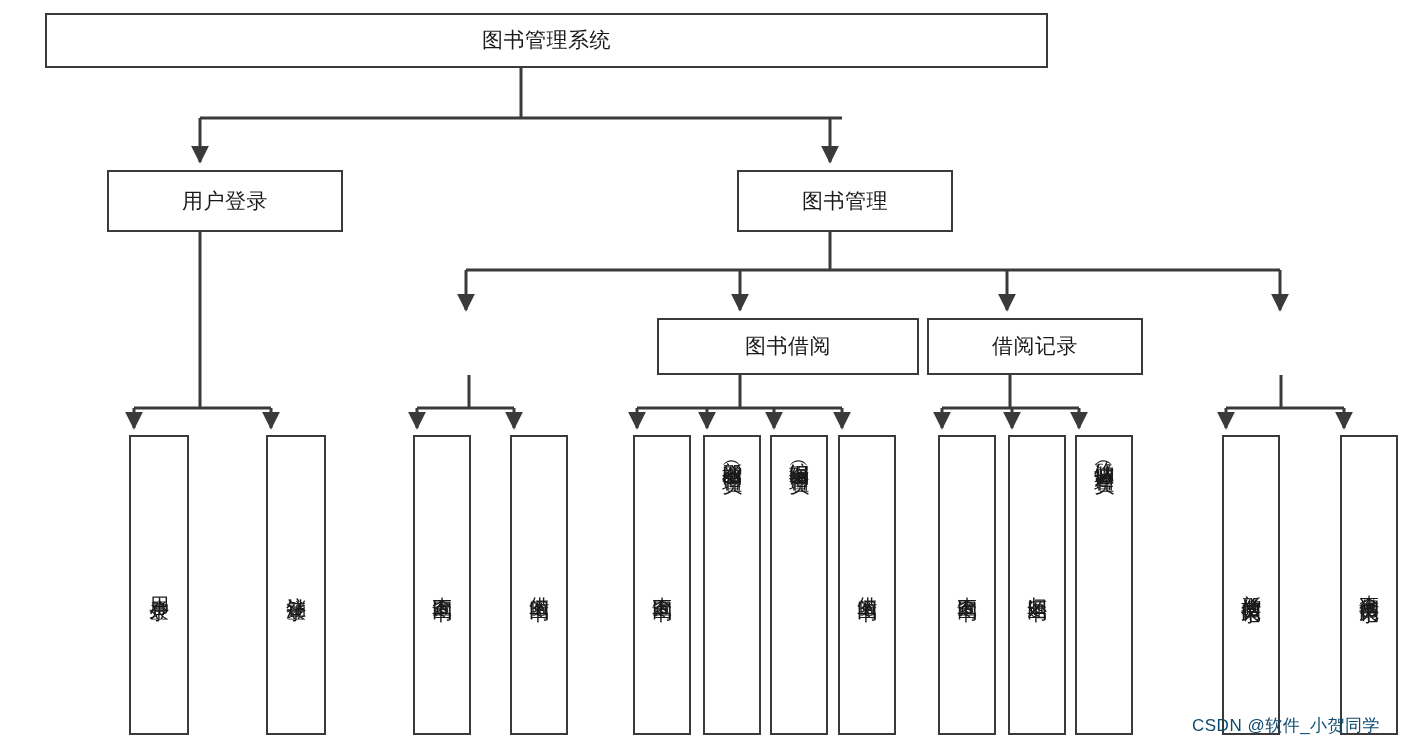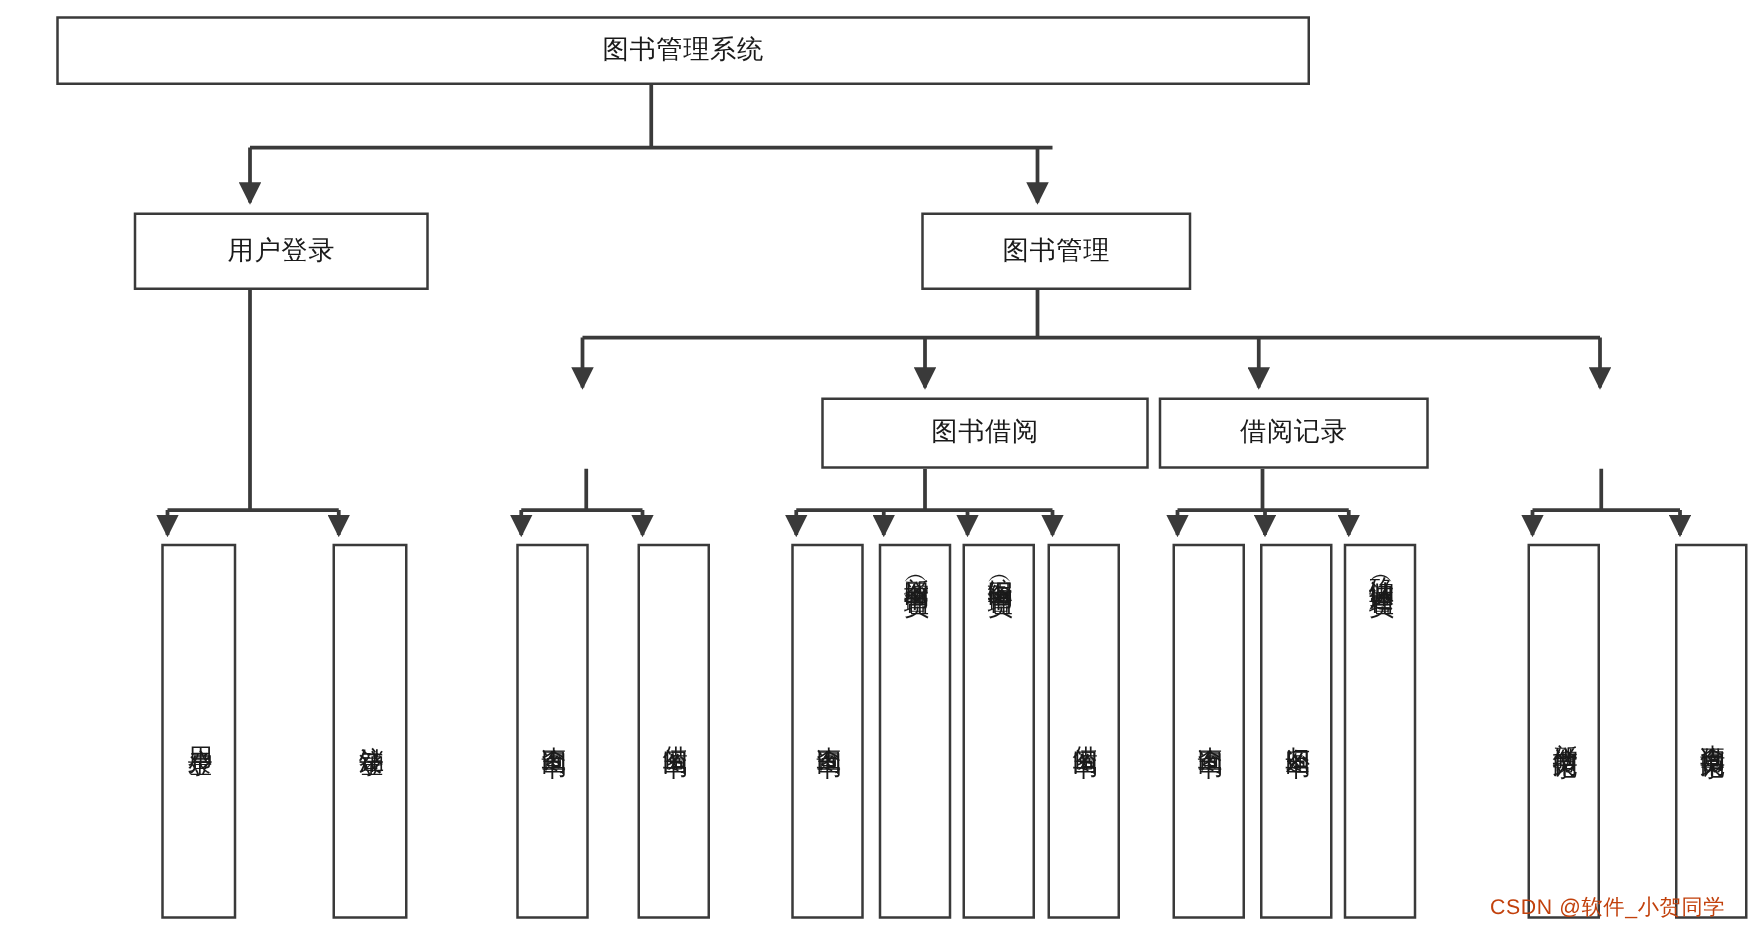--- a/index.html
+++ b/index.html
@@ -54,21 +54,21 @@
   .node.vertical .node-label {
     writing-mode: vertical-rl;
     text-orientation: upright;
     font-size: 20px;
     line-height: 1.28;
     letter-spacing: 2px;
     white-space: nowrap;
   }
   .watermark {
     position: absolute;
-    color: #c2410c;
+    color: #0c4a6e;
     font-size: 17px;
     white-space: nowrap;
     z-index: 3;
     letter-spacing: 0.5px;
   }
 </style>
 </head>
 <body>
 
 <div id="canvas">

